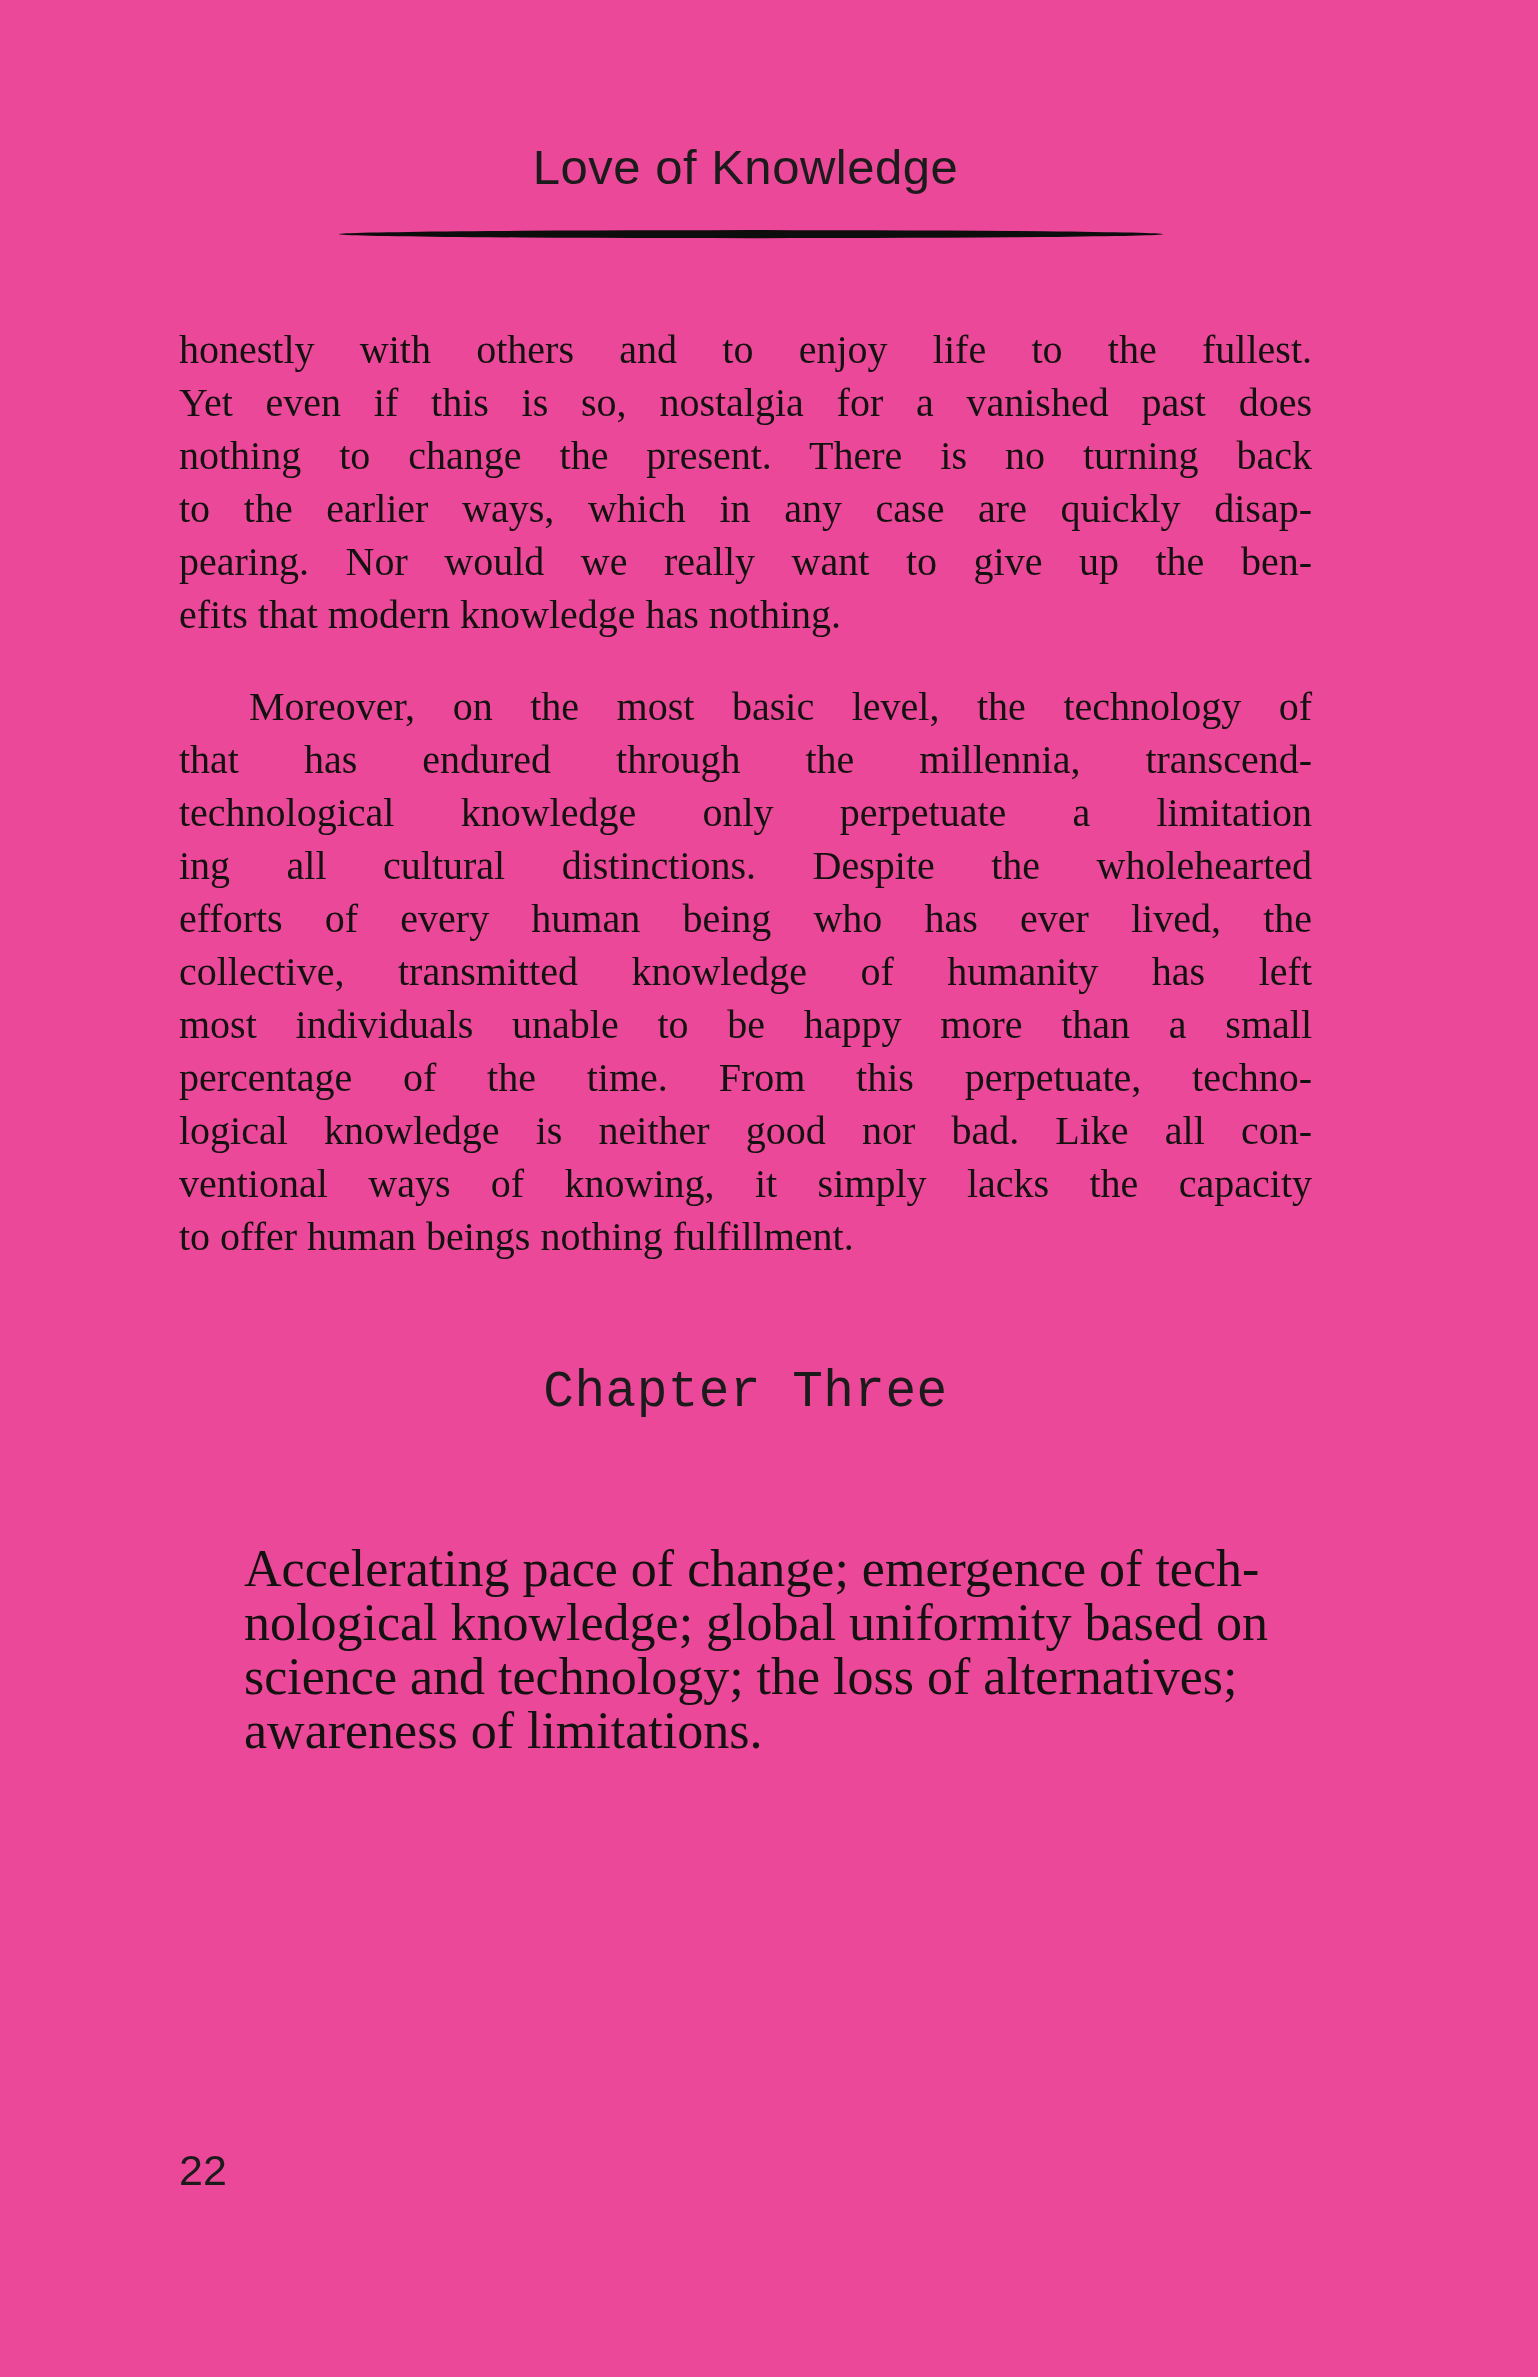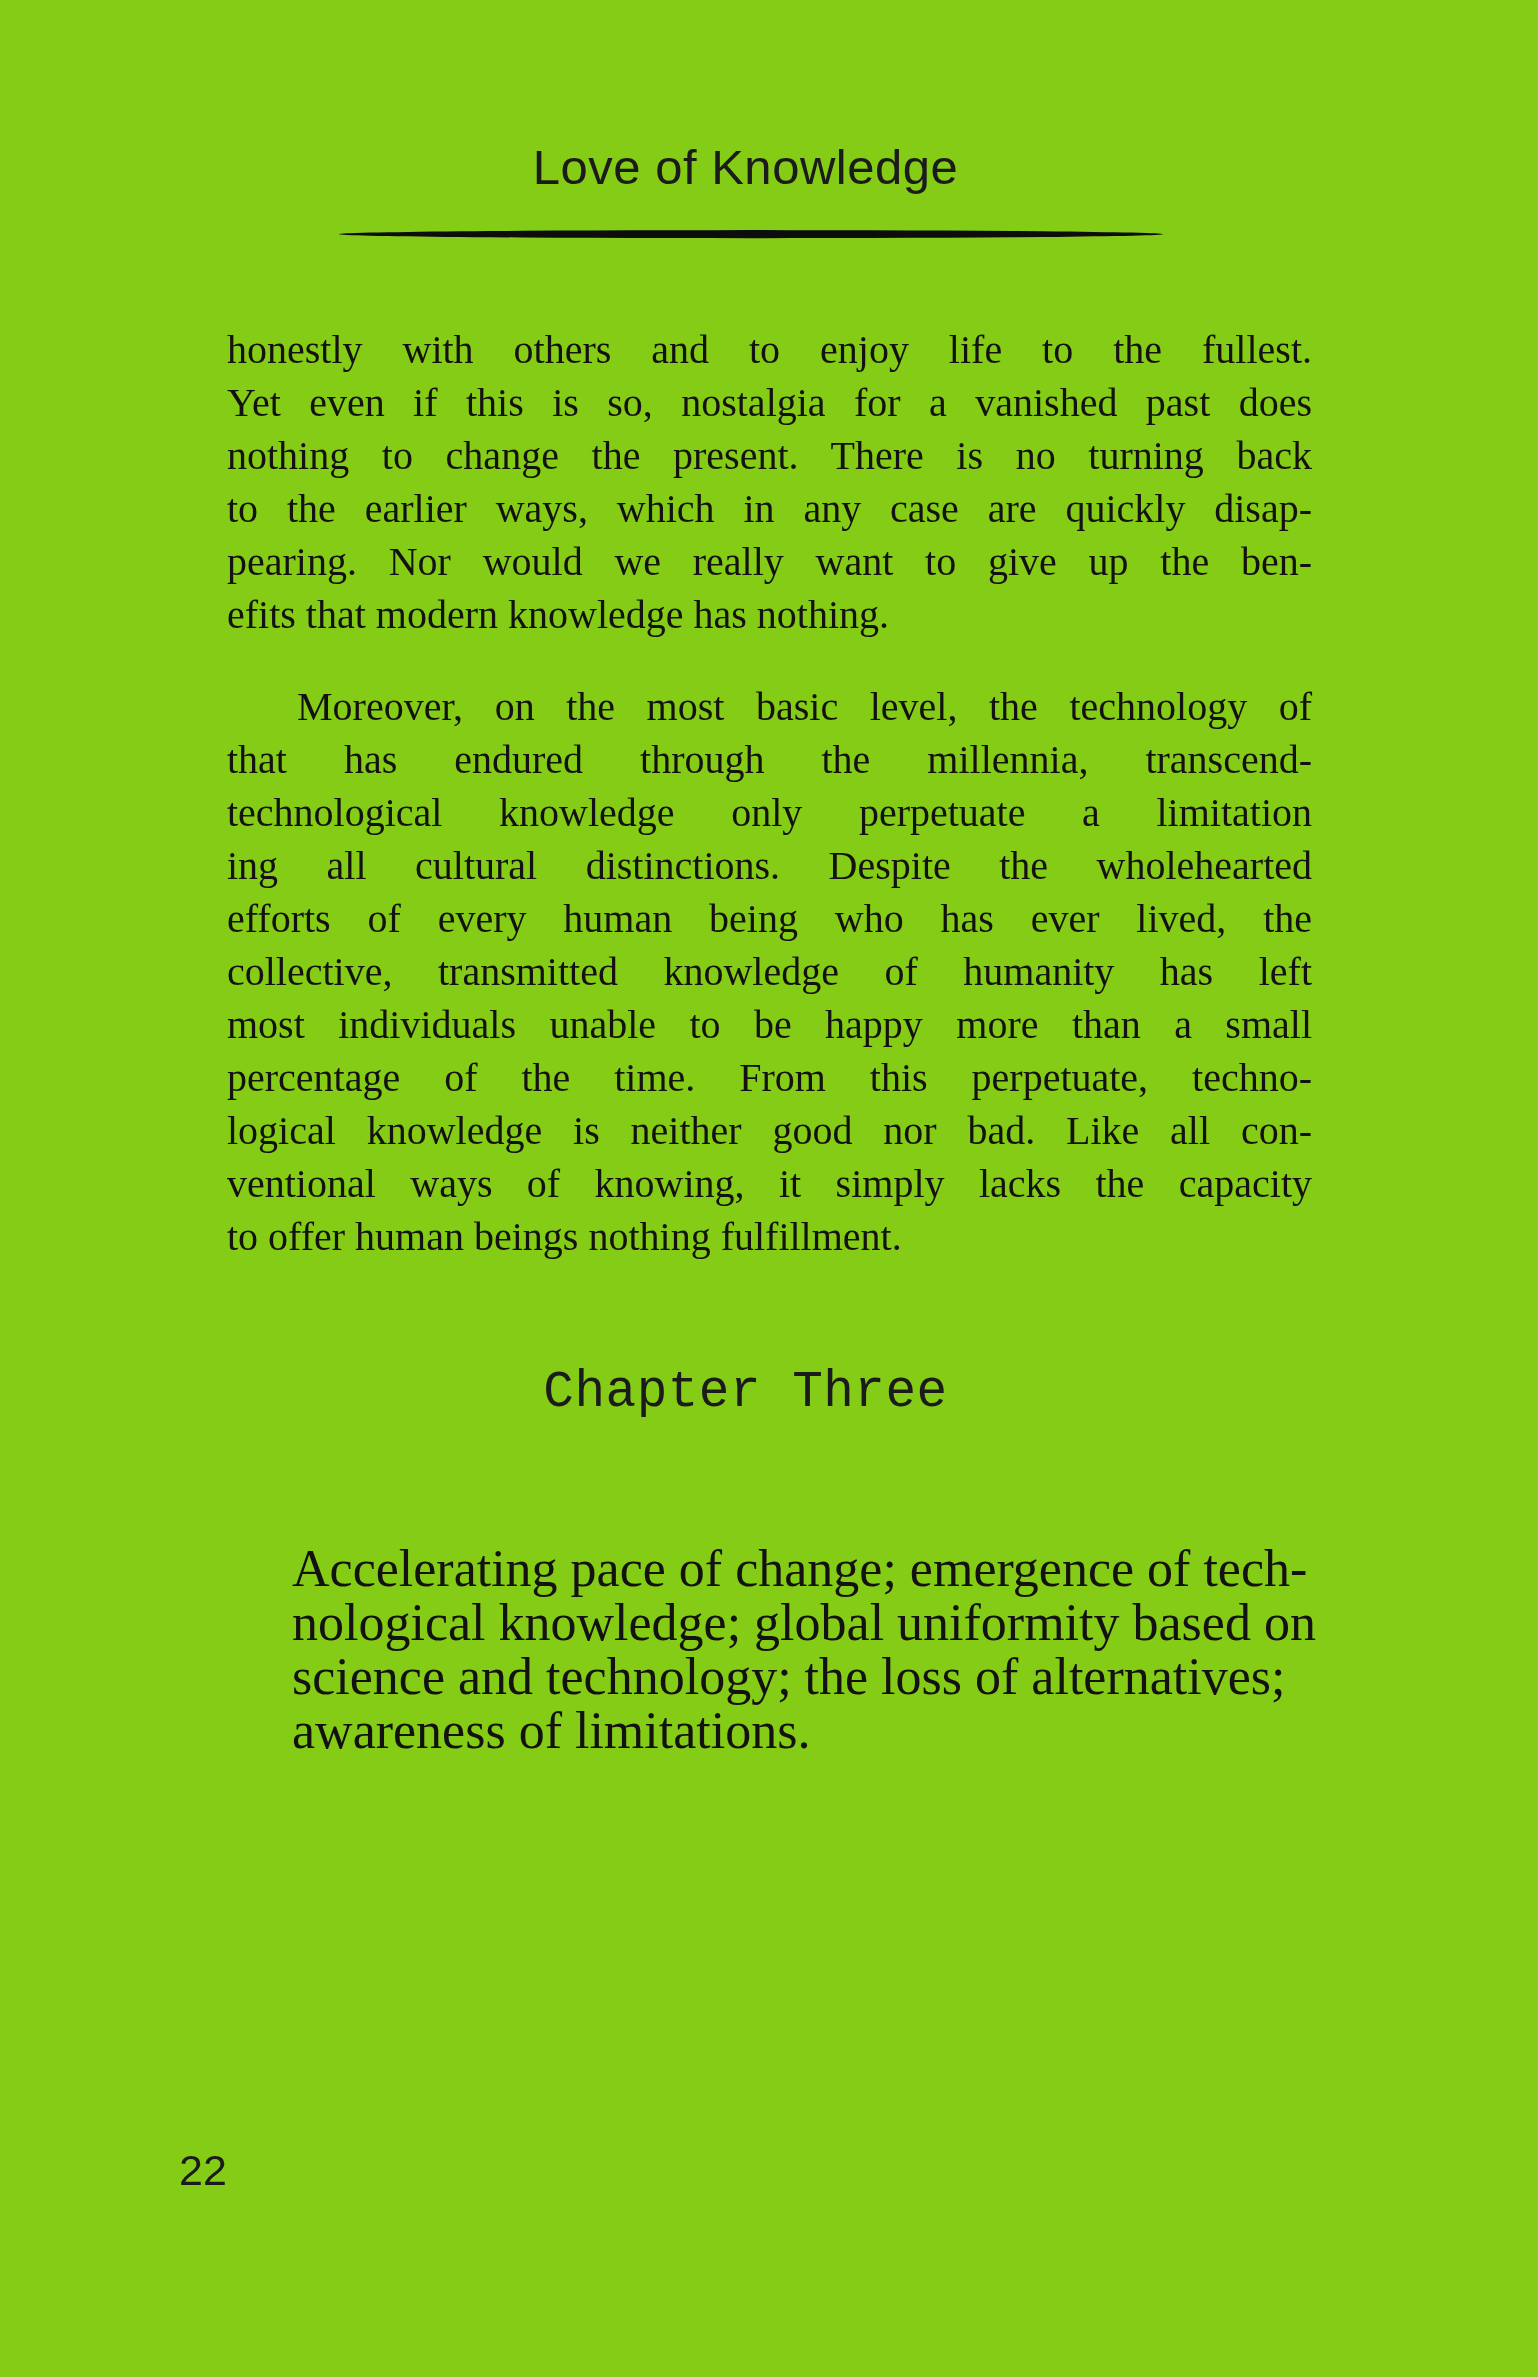--- a/index.html
+++ b/index.html
@@ -1,39 +1,39 @@
 <!DOCTYPE html>
 <html style="font-size:15px"><head>
 <meta charset="utf-8">
 <style>
   html,body{margin:0;padding:0;}
   .page{
     position:relative;
     width:1538px;height:2377px;
-    background:#84cc16;
+    background:#ec4899;
     overflow:hidden;
     font-family:"Liberation Serif","DejaVu Serif",serif;
     color:#161412;
   }
   .running-header{
     position:absolute;left:179px;top:143px;width:1133px;
     text-align:center;
     font-family:"Liberation Sans","DejaVu Sans",sans-serif;
     font-size:49px;line-height:1;font-weight:400;
     letter-spacing:0.5px;color:#1b1b1b;
   }
   .divider{position:absolute;left:339px;top:227px;width:824px;height:11.2px;}
   .para{
     position:absolute;left:179px;width:1133px;
     font-size:40px;line-height:53px;
     color:#141210;
   }
   .para-1{top:323px;}
   .para-2{top:680px;}
-  .line{white-space:nowrap;margin-left:48px;}
+  .line{white-space:nowrap;}
   .line.j{white-space:normal;text-align:justify;text-align-last:justify;}
   .indent-first .line:first-child{padding-left:70px;}
   .chapter-heading{
     position:absolute;left:179px;top:1367px;width:1133px;
     text-align:center;
     font-family:Liberation Mono, monospace;
     font-size:51px;line-height:1;font-weight:400;
     letter-spacing:0.5px;color:#1b1b1b;
   }
   .chapter-summary{

